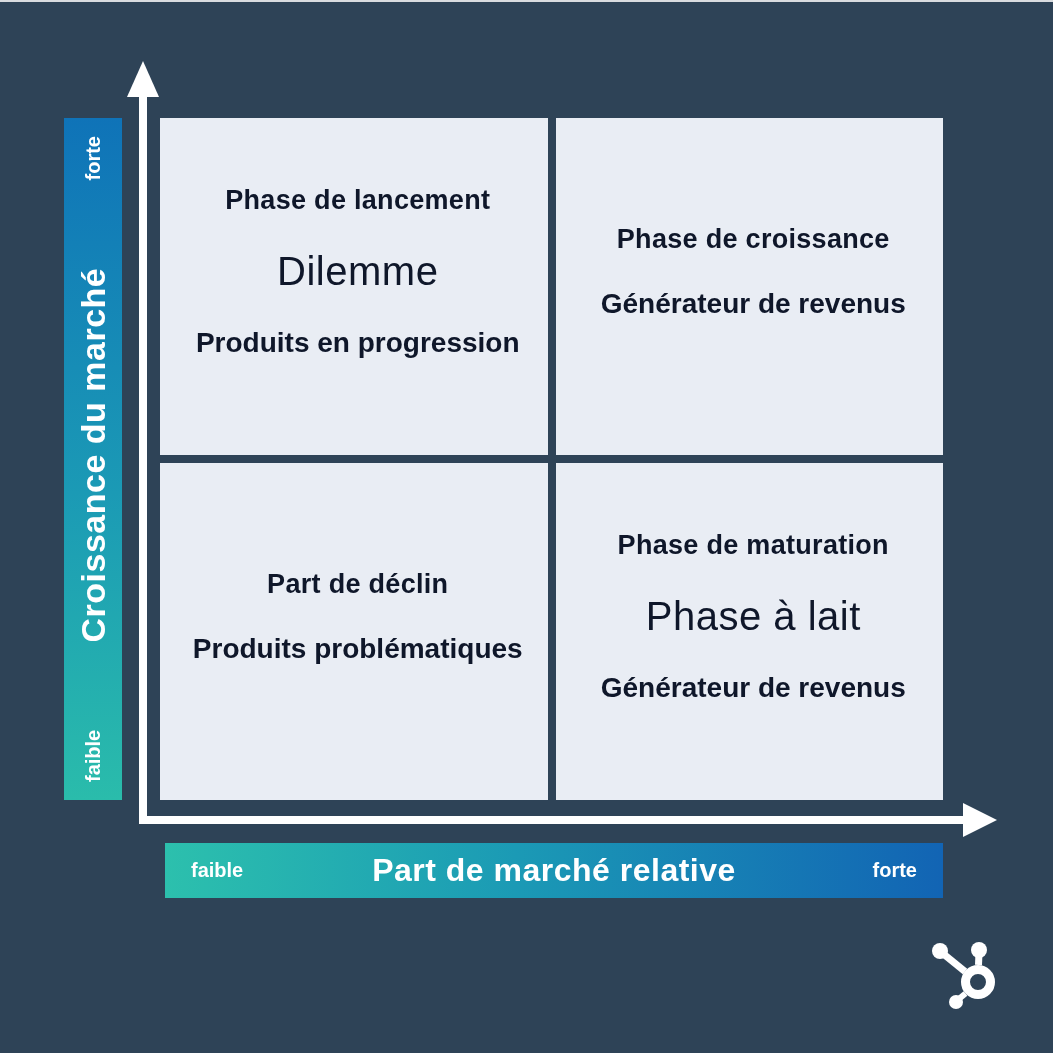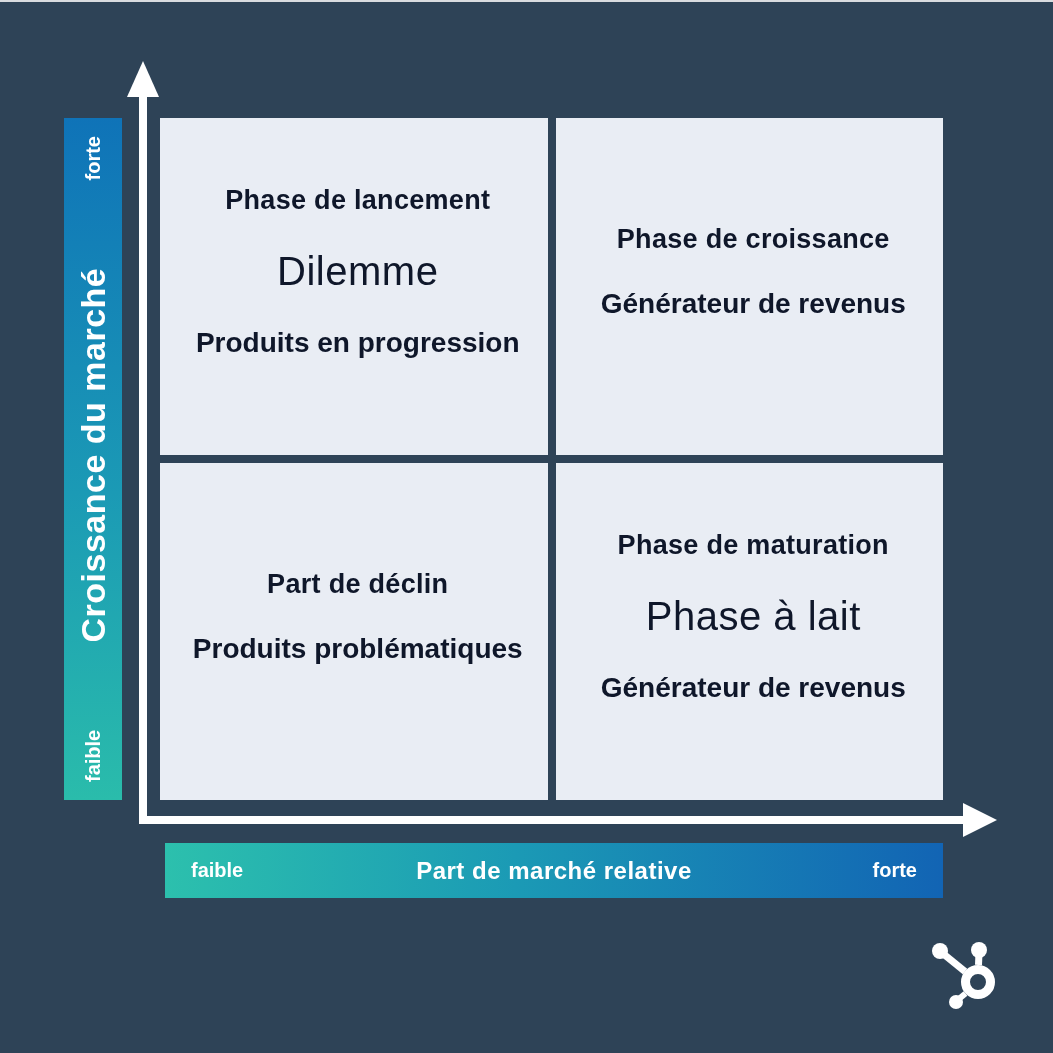--- a/index.html
+++ b/index.html
@@ -69,21 +69,21 @@
   
   .x-bar {
     position: absolute; left: 165px; top: 843px; width: 778px; height: 55px;
     background: linear-gradient(90deg, #2cc0ad 0%, #1b9ab5 45%, #1264b4 100%);
     display: flex; align-items: center; justify-content: space-between;
     padding: 0 26px;
     color: #ffffff;
   }
   .x-side { width: 72px; font-size: 20px; font-weight: 700; }
   .x-side.right { text-align: right; }
-  .x-title { flex: 1; text-align: center; font-size: 24px; font-weight: 700; letter-spacing: 0.5px; }
+  .x-title { flex: 1; text-align: center; font-size: 32px; font-weight: 700; letter-spacing: 0.5px; }
 
   
   .logo { position: absolute; left: 924px; top: 936px; width: 80px; height: 80px; }
 </style>
 </head>
 <body>
 
 <div class="canvas">
 
   <div class="top-edge"></div>

